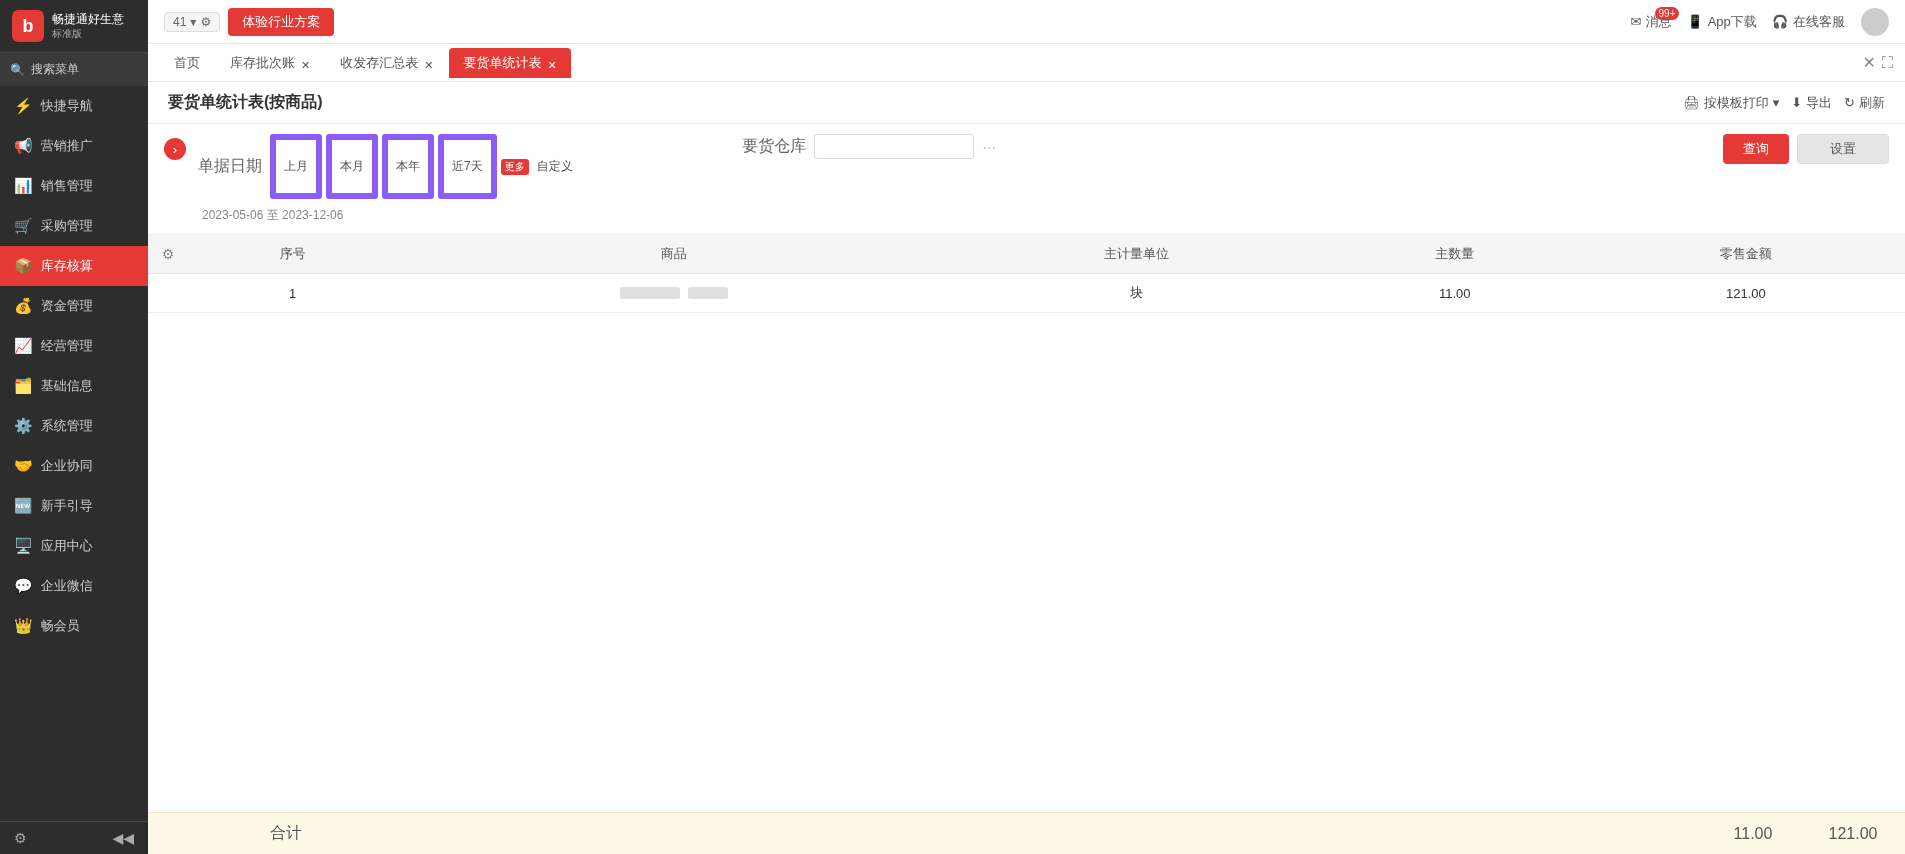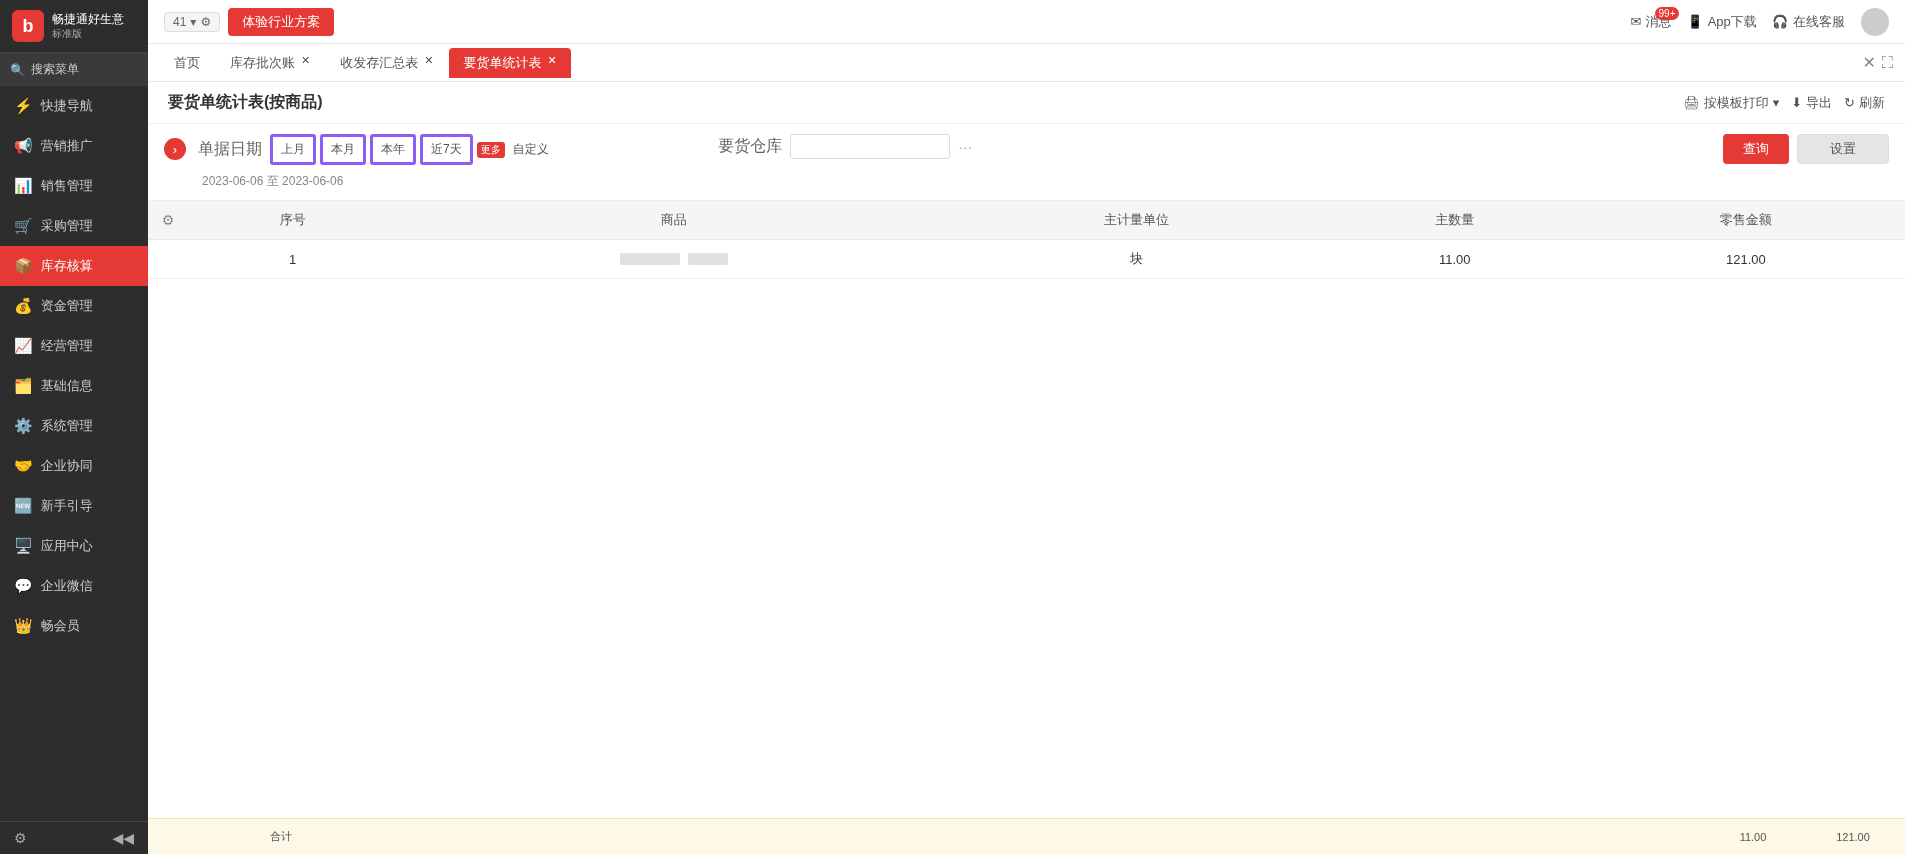--- a/index.html
+++ b/index.html
@@ -176,21 +176,21 @@
       flex-shrink: 0;
       gap: 2px;
       position: relative;
     }
     .tab {
       padding: 6px 14px;
       font-size: 13px;
       cursor: pointer;
       color: #555;
       display: flex;
-      align-items: flex-start;
+      align-items: flex-end;
       gap: 6px;
       white-space: nowrap;
       border-radius: 4px 4px 0 0;
     }
     .tab.active {
       background: #e53935;
       color: white;
     }
     .tab .close-icon { font-size: 11px; }
     .tab-right-controls {
@@ -278,22 +278,22 @@
       color: #666;
       font-size: 16px;
       white-space: nowrap;
     }
     .date-shortcuts {
       display: flex;
       align-items: center;
       gap: 4px;
     }
     .date-btn {
-      padding: 4px 8px;
-      border: 3px solid #8b5cf6;
+      padding: 18px 8px;
+      border: 6px solid #8b5cf6;
       border-radius: 3px;
       cursor: pointer;
       font-size: 12px;
       color: #555;
       background: #fff;
     }
     .more-badge {
       background: #e53935;
       color: white;
       font-size: 10px;
@@ -453,21 +453,21 @@
       cursor: pointer;
     }
 
     
     .table-footer {
       background: #fef9e7;
       border-top: 1px solid #f0e6c8;
       padding: 10px 12px;
       display: flex;
       align-items: center;
-      font-size: 11px;
+      font-size: 16px;
       color: #555;
       flex-shrink: 0;
     }
     .footer-label {
       width: 200px;
       padding-left: 50px;
     }
     .footer-val {
       min-width: 80px;
       text-align: center;
@@ -636,21 +636,21 @@
         <span class="filter-label">单据日期</span>
         <div class="date-shortcuts">
           <button class="date-btn">上月</button>
           <button class="date-btn">本月</button>
           <button class="date-btn">本年</button>
           <button class="date-btn">近7天</button>
           <span class="more-badge">更多</span>
           <span class="custom-btn">自定义</span>
         </div>
         <div style="width:100%; padding-left: 4px;">
-          <span class="date-range-text">2023-06-06 至 2023-06-06</span>
+          <span class="date-range-text">2023-05-06 至 2023-12-06</span>
         </div>
       </div>
 
 
       <div class="warehouse-group">
         <span class="filter-label">要货仓库</span>
         <input class="warehouse-input" type="text" value="" style="">
         <span class="ellipsis-btn">···</span>
       </div>
 

